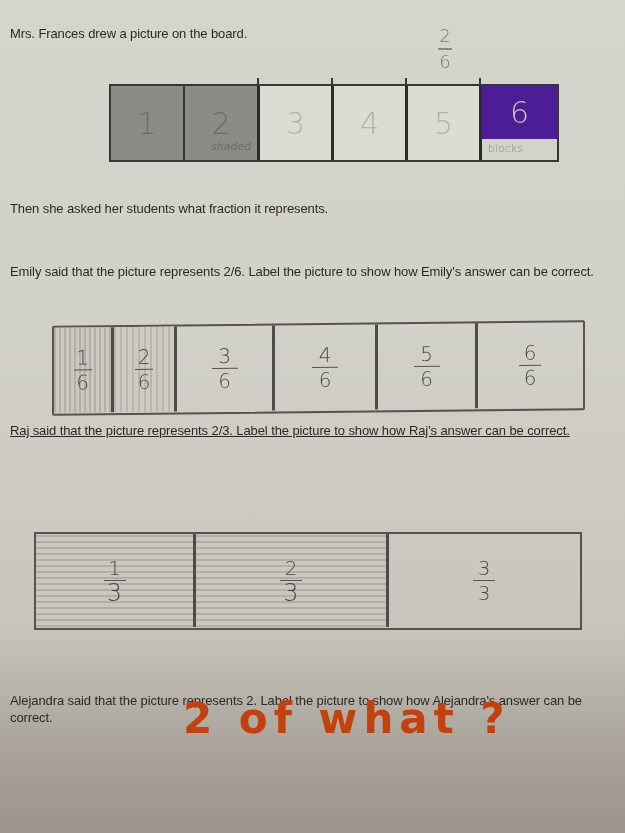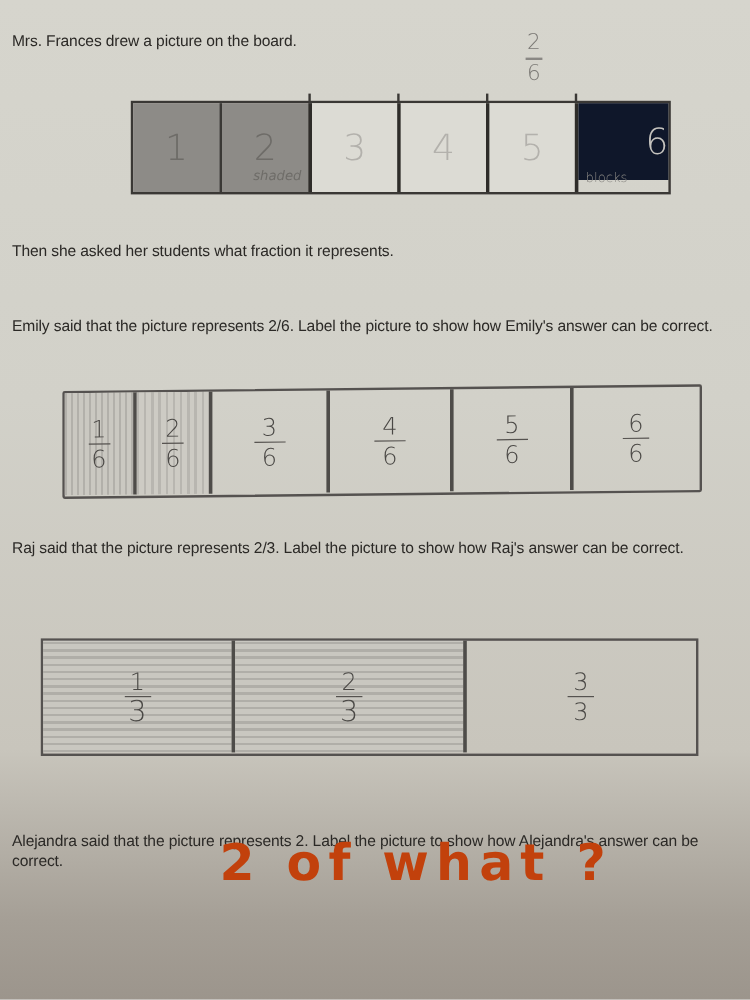--- a/index.html
+++ b/index.html
@@ -48,21 +48,21 @@
     <span class="top-stub" style="left:-3px;"></span>
   </div>
   <div class="cell" style="left:223px; top:0; width:74px; height:74px; border-right:3px solid #2e2c29; background:#dcdbd4;">
     <span class="hand" style="position:static; font-size:30px; color:#b3b1ac;">4</span>
     <span class="top-stub" style="left:-3px;"></span>
   </div>
   <div class="cell" style="left:297px; top:0; width:74px; height:74px; border-right:3px solid #2e2c29; background:#dcdbd4;">
     <span class="hand" style="position:static; font-size:30px; color:#b3b1ac;">5</span>
     <span class="top-stub" style="left:-3px;"></span>
   </div>
-  <div class="cell" style="left:371px; top:0; width:75px; height:64px; background:#0f172a;justify-content:flex-end;">
+  <div class="cell" style="left:371px; top:0; width:75px; height:53px; background:#4c1d95;">
     <span class="hand" style="position:static; font-size:30px; color:#c6c4bf;">6</span>
     <span class="hand" style="left:6px; top:56px; font-size:11px; color:#8a8884;">blocks</span>
     <span class="top-stub" style="left:-3px;"></span>
   </div>
 </div>
 
 <div class="printed" style="top:200px;">Then she asked her students what fraction it represents.</div>
 
 <div class="printed" style="top:251px; width:600px;margin-top:12px;">Emily said that the picture represents 2/6. Label the picture to show how Emily's answer can be correct.</div>
 
@@ -104,21 +104,21 @@
   </div>
   <div class="cell" style="left:424px; top:0; width:104px; height:85px;">
     <div class="frac">
       <span class="num">6</span>
       <span class="bar" style="width:22px;"></span>
       <span class="den">6</span>
     </div>
   </div>
 </div>
 
-<div class="printed" style="top:448px; width:610px;">Raj said that the picture represents 2/3. Label the picture to show how Raj's answer can be correct.</div>
+<div class="printed" style="top:422px; width:610px;text-decoration:underline;">Raj said that the picture represents 2/3. Label the picture to show how Raj's answer can be correct.</div>
 
 <div class="box" style="left:34px; top:532px; width:548px; height:98px; border:2.5px solid #555250;">
   <div class="cell" style="left:0; top:0; width:160px; height:93px; background:repeating-linear-gradient(0deg, #b0aea8 0 2px, #c9c7c0 2px 6px); border-right:3px solid #4e4c49;">
     <div class="frac">
       <span class="num">1</span>
       <span class="bar" style="width:22px;"></span>
       <span class="den" style="font-size:24px;">3</span>
     </div>
   </div>
   <div class="cell" style="left:160px; top:0; width:193px; height:93px; background:repeating-linear-gradient(0deg, #b0aea8 0 2px, #c9c7c0 2px 6px); border-right:3px solid #4e4c49;">

